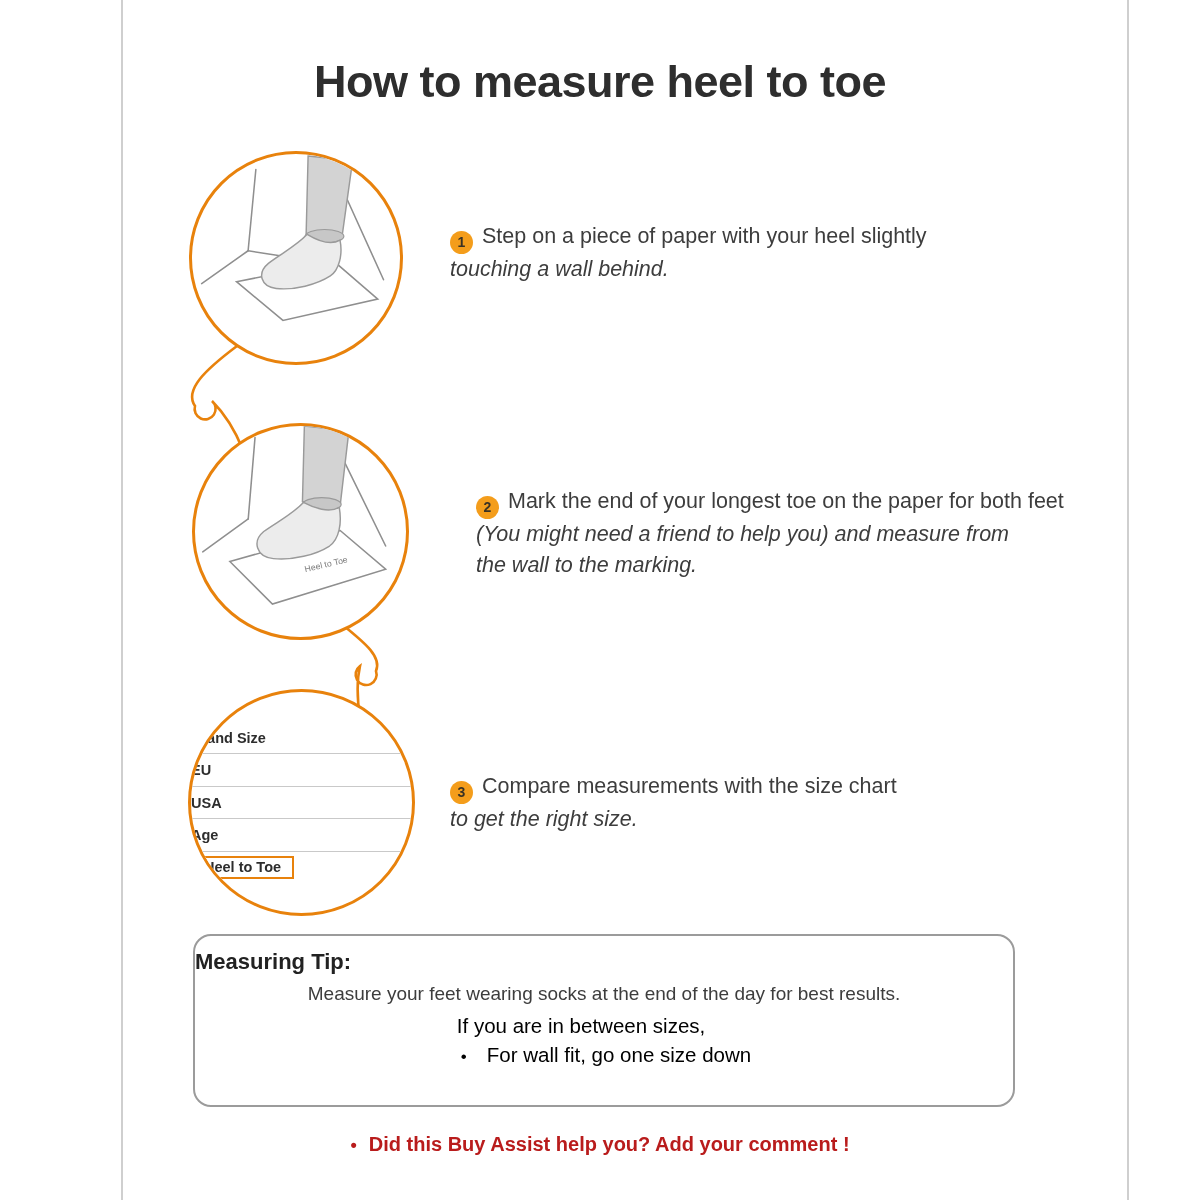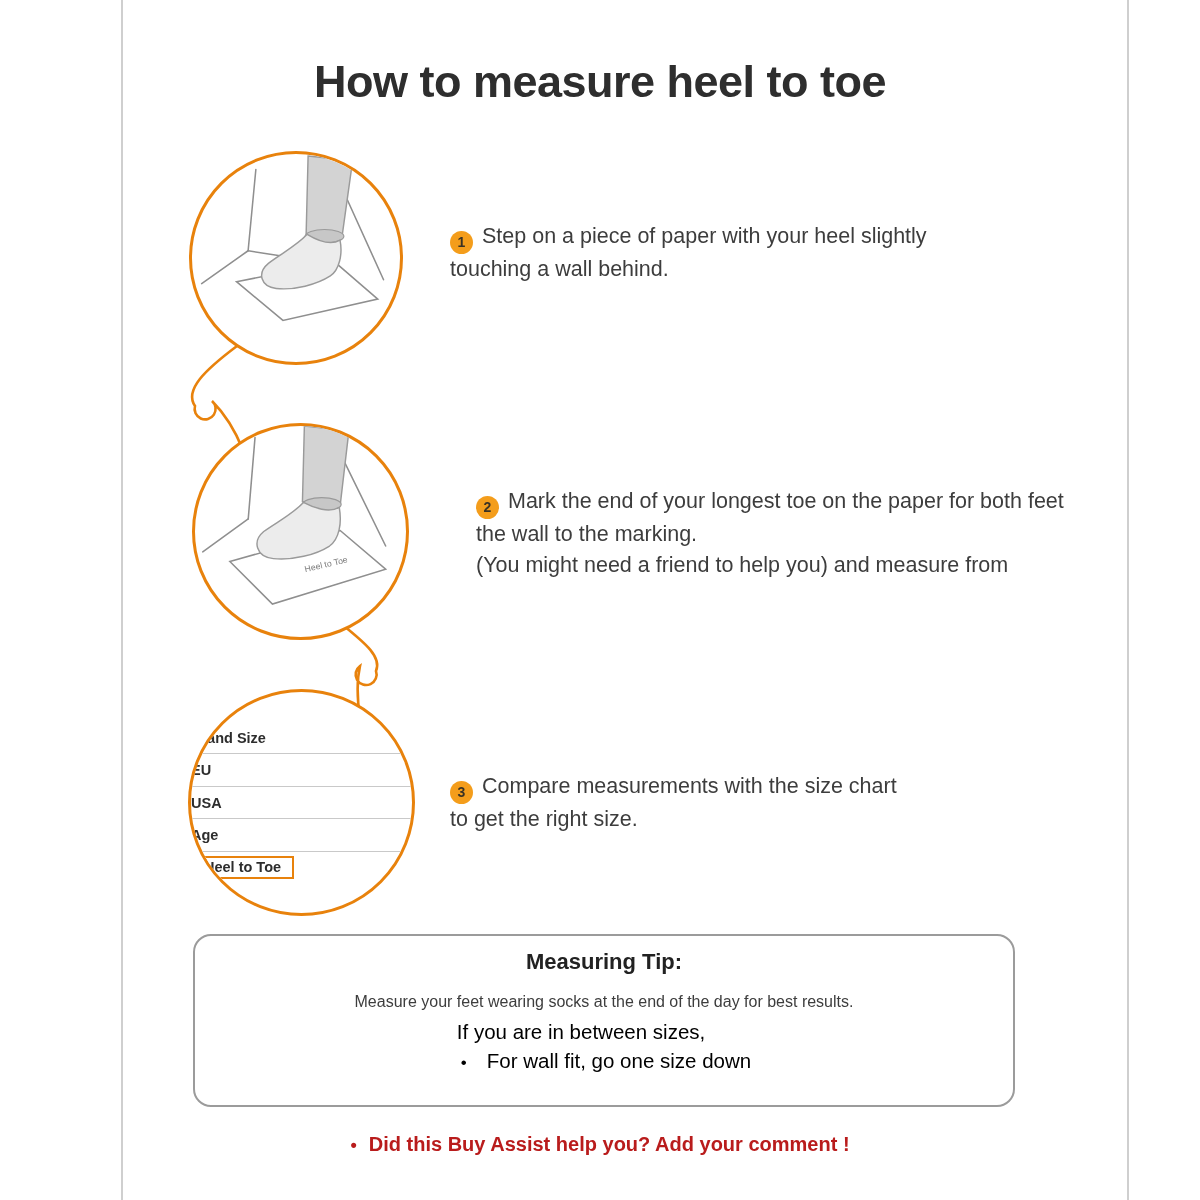--- a/index.html
+++ b/index.html
@@ -28,26 +28,26 @@
   .c3 .row + .row{border-top:1px solid #c9c9c9;}
   .hl-box{border:2px solid #E8820C;padding:1px 11px 2px;background:#fff;}
 
   .step{position:absolute;z-index:2;font-size:21.5px;line-height:31px;color:#3d3d3d;}
   .s1{left:450px;top:221px;}
   .s2{left:476px;top:486px;}
   .s3{left:450px;top:771px;}
   .badge{display:inline-flex;width:23px;height:23px;border-radius:50%;background:#F49D1B;
          color:#3a3224;font-size:14px;font-weight:bold;align-items:center;justify-content:center;
          margin-right:9px;vertical-align:-4px;}
-  .step .line{display:block;}
+  .step .line{display:block;font-style:italic;}
 
   .tipbox{position:absolute;left:193px;top:934px;width:822px;height:173px;box-sizing:border-box;
           border:2px solid #9b9b9b;border-radius:18px;z-index:2;padding-top:13px;background:#fff;}
-  .tip-title{text-align:center;font-size:22px;font-weight:bold;color:#222;}
-  .tip-line{text-align:center;font-size:16px;color:#3d3d3d;margin-top:18px;}
+  .tip-title{font-size:22px;font-weight:bold;color:#222;}
+  .tip-line{text-align:center;font-size:19px;color:#3d3d3d;margin-top:8px;}
   .tip-sub{width:max-content;margin:6px auto 0;font-size:20.5px;color:#000000;line-height:29px;text-align:left;}
   .tip-bullet{padding-left:4px;}
   .tip-bullet .b{display:inline-block;width:26px;font-size:17px;}
 
   .footer{position:absolute;left:0;top:1133px;width:100%;text-align:center;
           font-size:20px;font-weight:bold;color:#b91c1c;z-index:2;}
   .footer .b{margin-right:12px;font-size:18px;}
 </style>
 </head>
 <body>
@@ -112,22 +112,22 @@
       </div>
   </div>
 
   <div class="step s1">
     <span class="badge">1</span><span>Step on a piece of paper with your heel slightly</span>
     <span class="line">touching a wall behind.</span>
   </div>
 
   <div class="step s2">
     <span class="badge">2</span><span>Mark the end of your longest toe on the paper for both feet</span>
+    <span class="line">(You might need a friend to help you) and measure from</span>
     <span class="line">the wall to the marking.</span>
-    <span class="line">(You might need a friend to help you) and measure from</span>
   </div>
 
   <div class="step s3">
     <span class="badge">3</span><span>Compare measurements with the size chart</span>
     <span class="line">to get the right size.</span>
   </div>
 
   <div class="tipbox">
     <div class="tip-title">Measuring Tip:</div>
     <div class="tip-line">Measure your feet wearing socks at the end of the day for best results.</div>

